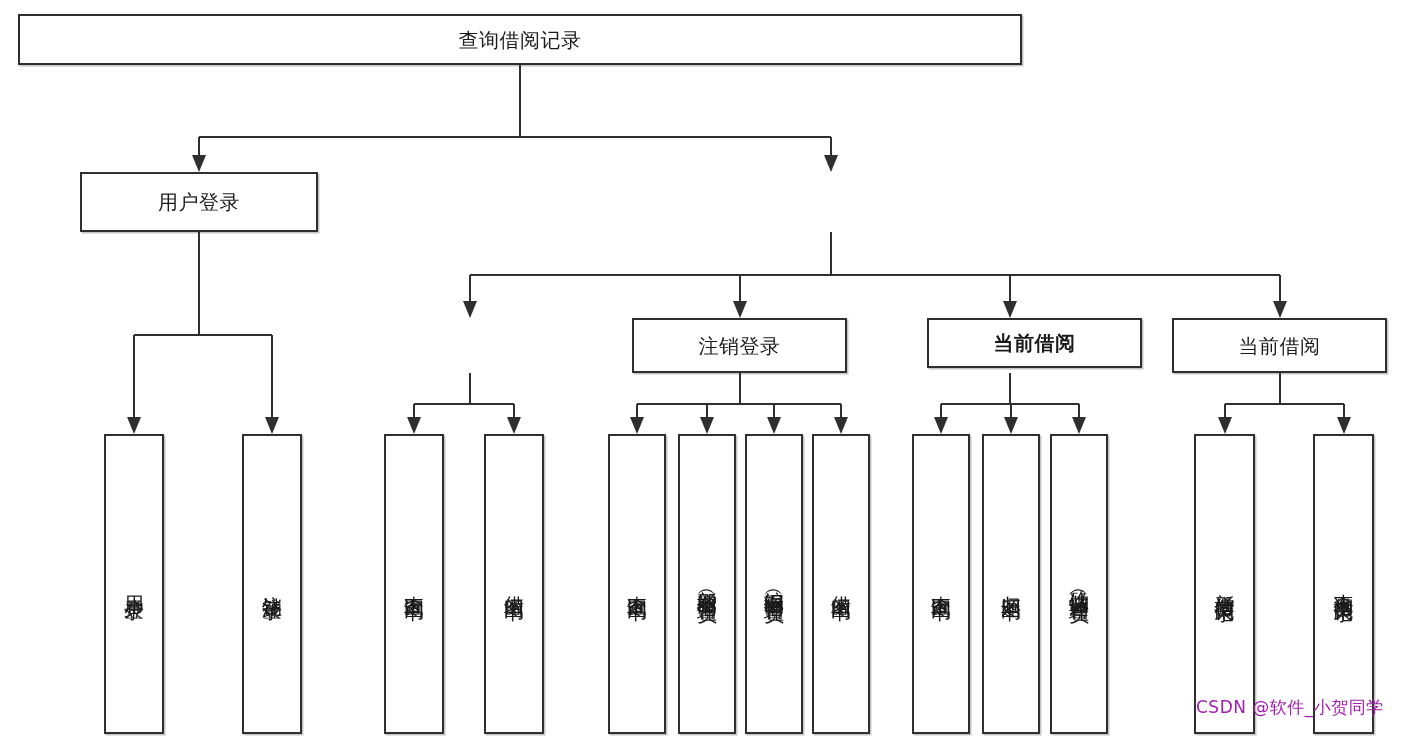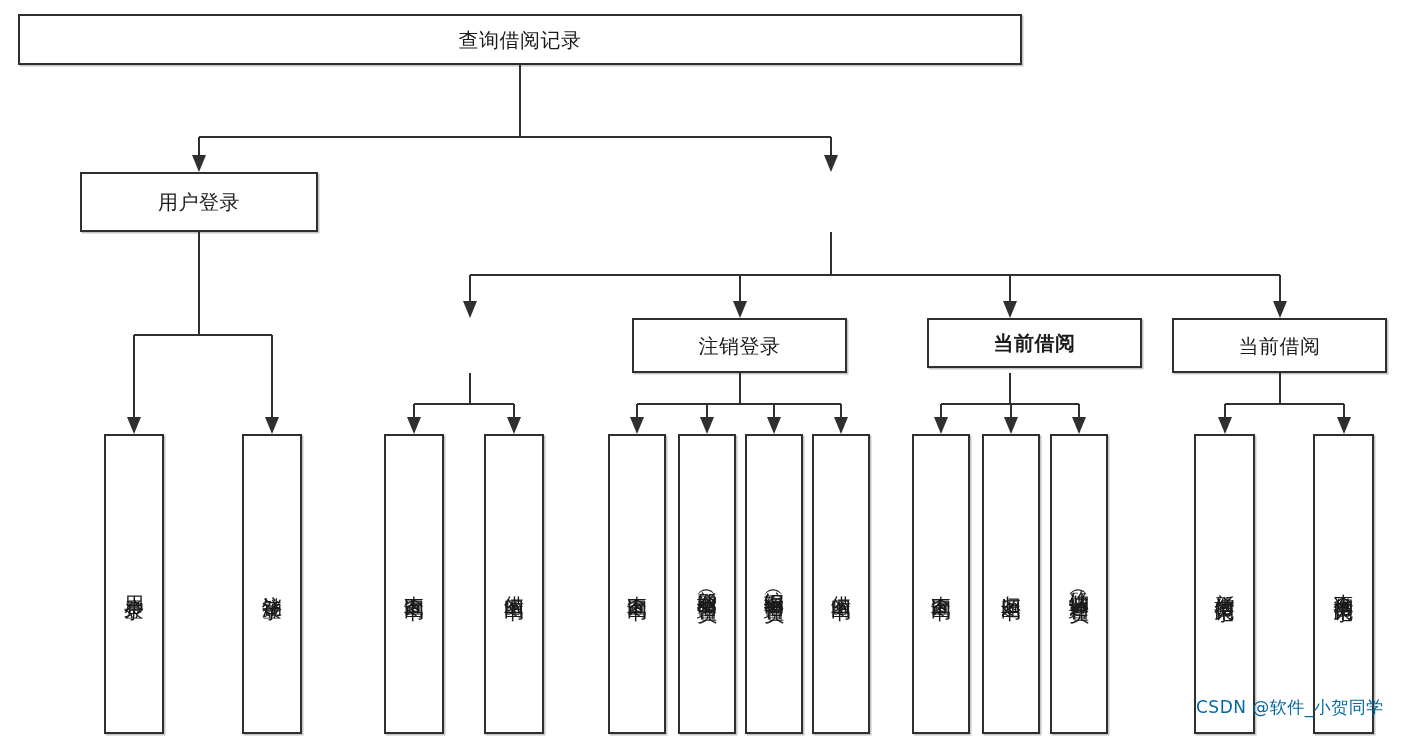--- a/index.html
+++ b/index.html
@@ -187,15 +187,15 @@
       <div class="lineV" style="left: 1078px; top: 404px; height: 28px;"></div>
       <div class="arrow" style="left: 1072px; top: 417px;"></div>
       <div class="lineV" style="left: 1278.5px; top: 373px; height: 31px;"></div>
       <div class="lineH" style="left: 1224.5px; top: 403px; width: 119px;"></div>
       <div class="lineV" style="left: 1223.5px; top: 404px; height: 28px;"></div>
       <div class="arrow" style="left: 1217.5px; top: 417px;"></div>
       <div class="lineV" style="left: 1342.5px; top: 404px; height: 28px;"></div>
       <div class="arrow" style="left: 1336.5px; top: 417px;"></div>
     </div>
 
-  <div id="watermark" style="left: 1196px; top: 696px; color: #0369a1;">CSDN @软件_小贺同学</div>
+  <div id="watermark" style="left: 1196px; top: 696px; color: #a21caf;">CSDN @软件_小贺同学</div>
 
 </div>
 
 </body></html>

